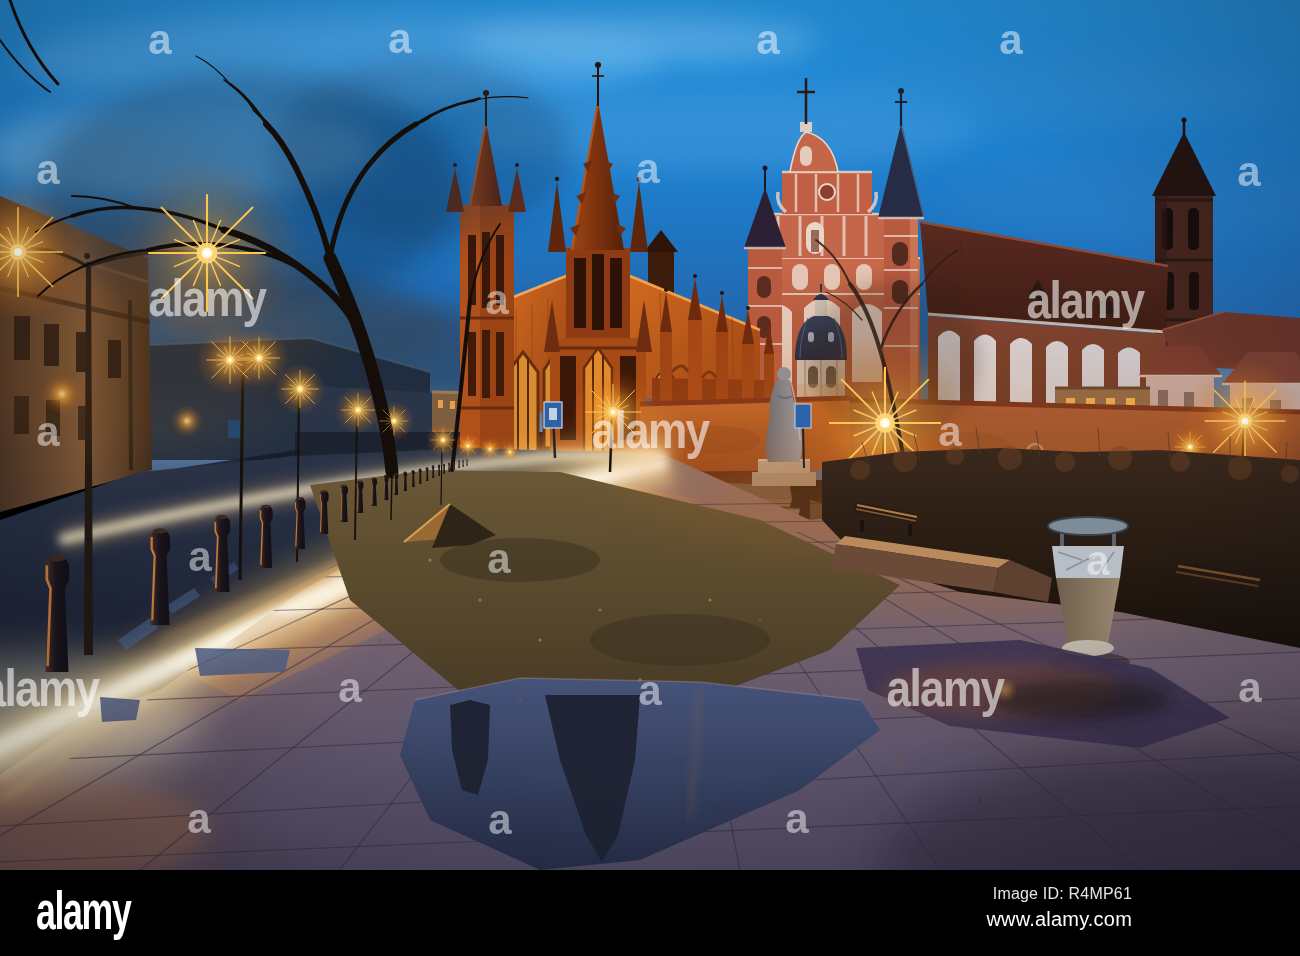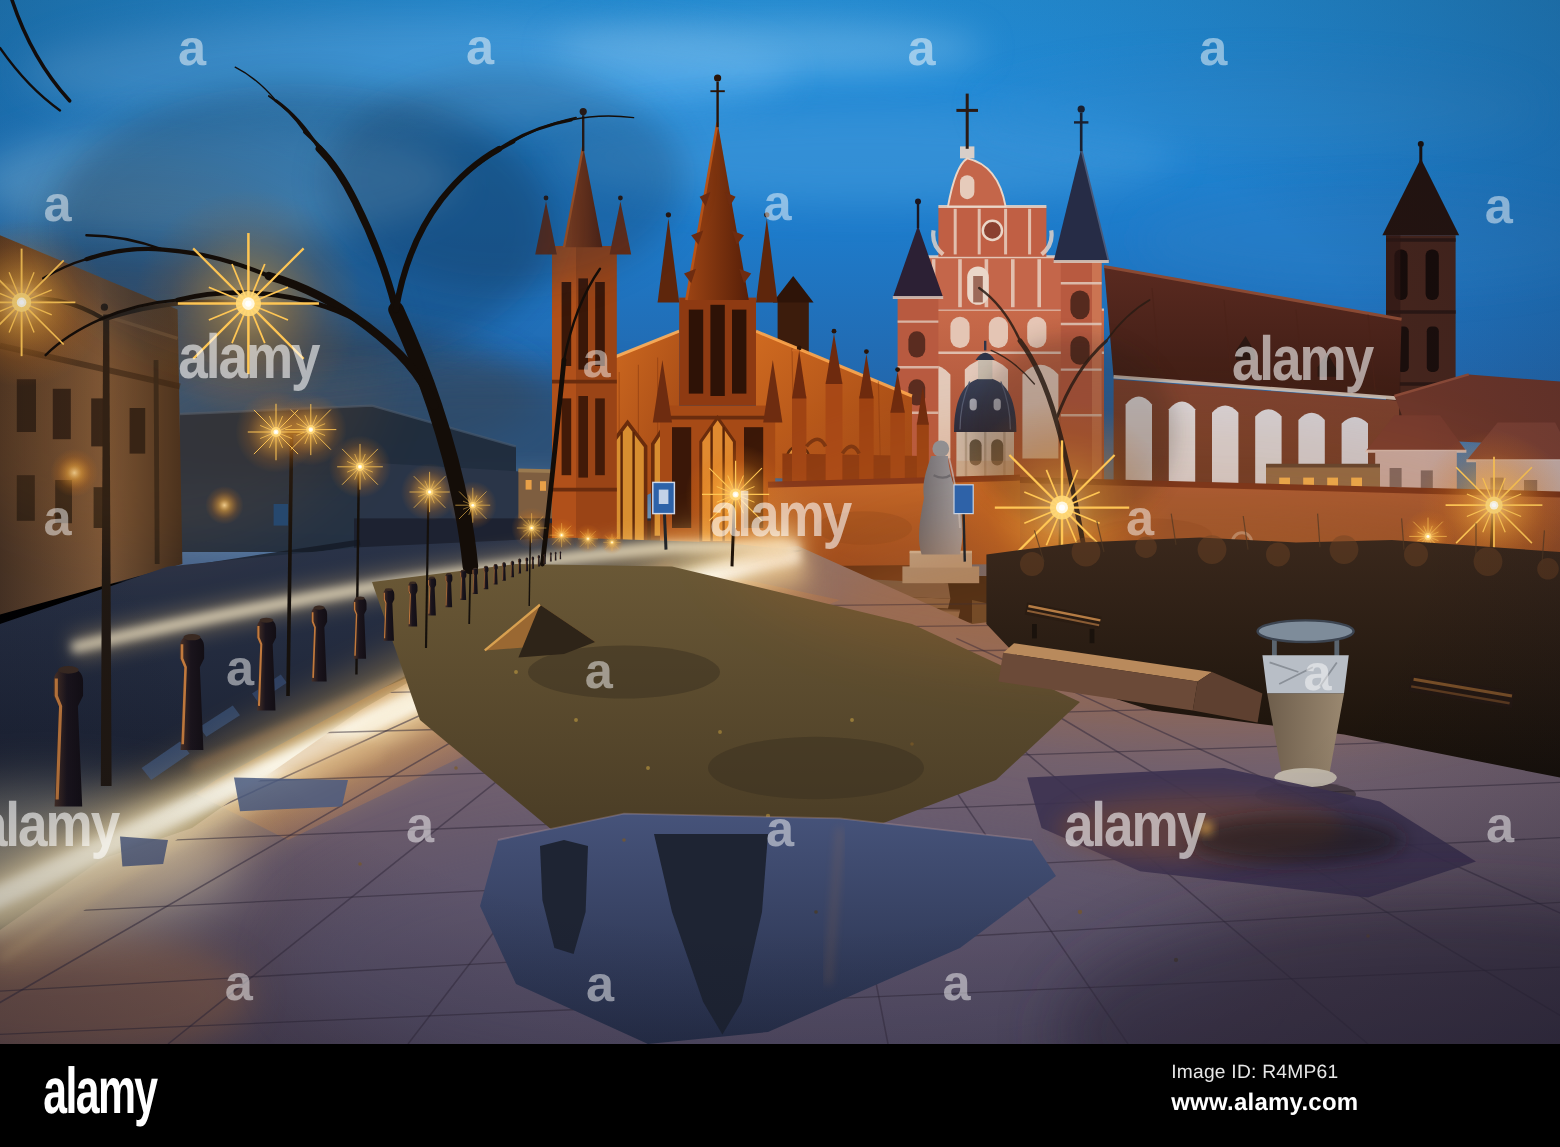--- a/index.html
+++ b/index.html
@@ -10,23 +10,23 @@
   #wm-layer{position:absolute;left:0;top:0;width:1300px;height:870px;pointer-events:none;}
   .wm{position:absolute;color:#fff;font-weight:bold;pointer-events:none;white-space:nowrap;
       font-family:"Liberation Sans",sans-serif;}
   .wm-large{font-size:52px;letter-spacing:-2px;opacity:.58;
             transform:translate(-50%,-50%) scaleX(.85);}
   .wm-small{font-size:42px;opacity:.48;transform:translate(-50%,-50%);}
   
   .footer{position:absolute;left:0;top:870px;width:1300px;height:86px;background:#000;}
   .footer-logo{position:absolute;left:36px;top:50%;color:#fff;font-size:54px;font-weight:bold;
                letter-spacing:-2px;transform:translateY(-55%) scaleX(.66);transform-origin:left center;}
-  .footer-right{position:absolute;right:168px;top:15px;text-align:left;color:#fff;}
+  .footer-right{position:absolute;right:168px;top:15px;text-align:right;color:#fff;}
   .footer-id{font-size:16px;color:#e6e6e6;letter-spacing:.2px;}
-  .footer-url{font-size:20px;font-weight:bold;margin-top:5px;letter-spacing:.2px;}
+  .footer-url{font-size:20px;font-weight:normal;margin-top:5px;letter-spacing:.2px;}
 </style>
 </head>
 <body>
 
 <div class="stage">
 
 <svg class="photo" viewBox="0 0 1300 870" xmlns="http://www.w3.org/2000/svg">
 <defs>
   <linearGradient id="skyGrad" x1="0" y1="0" x2="0" y2="1">
     <stop offset="0" stop-color="#2492dc"></stop>

